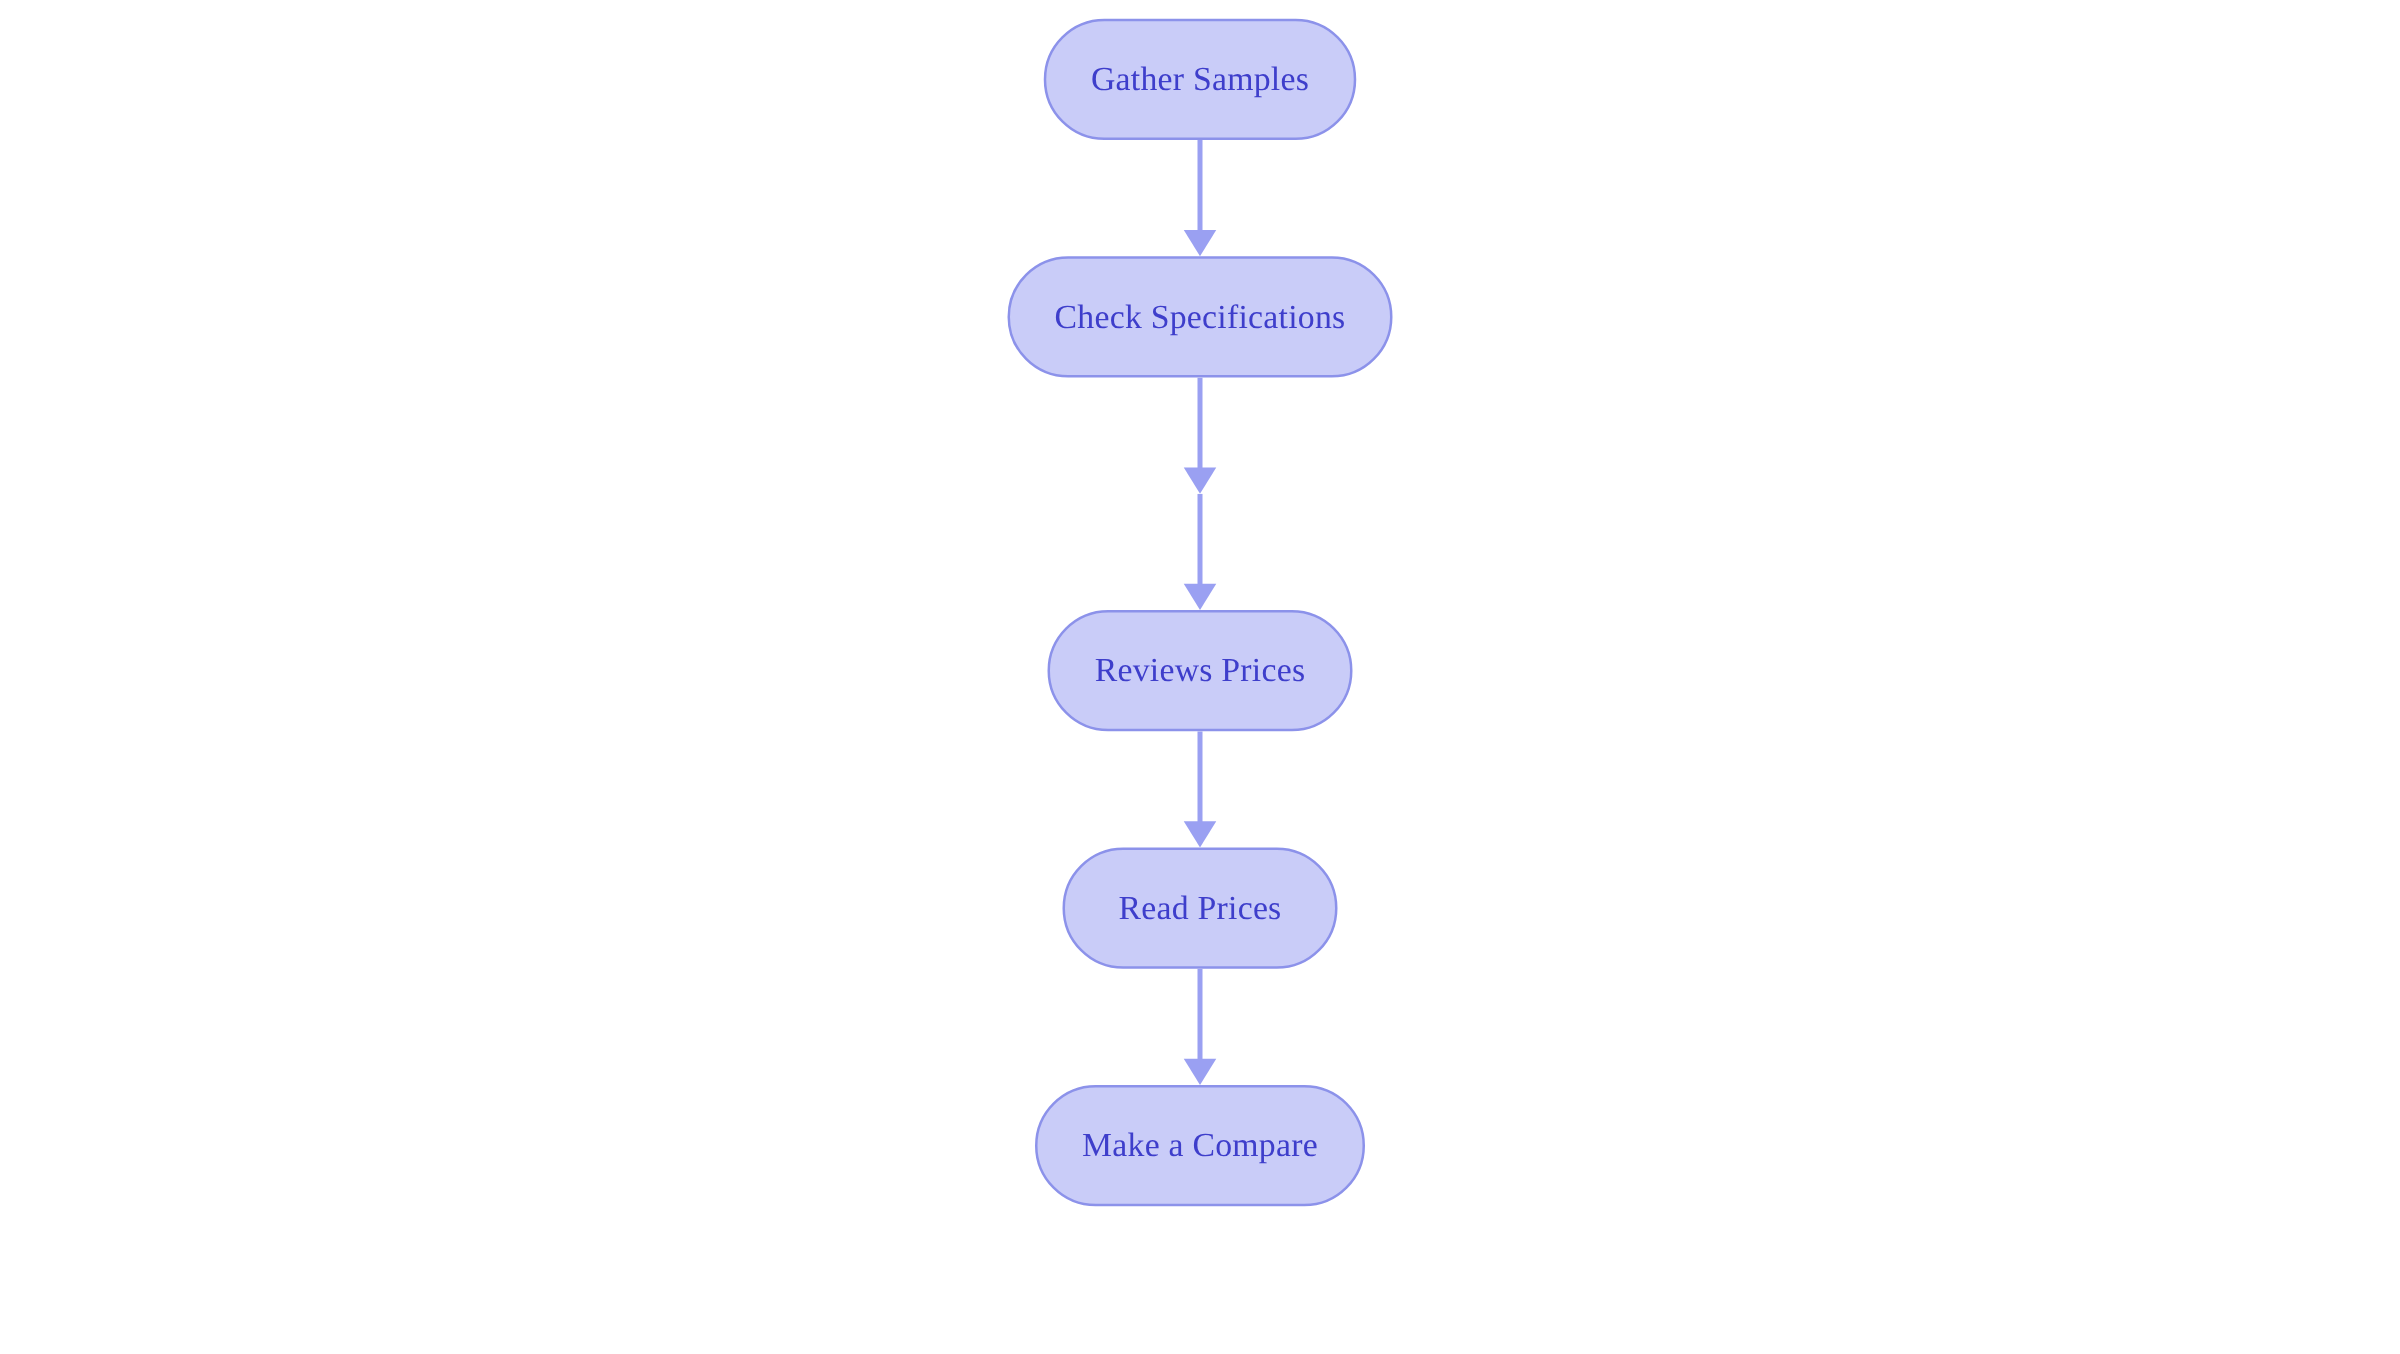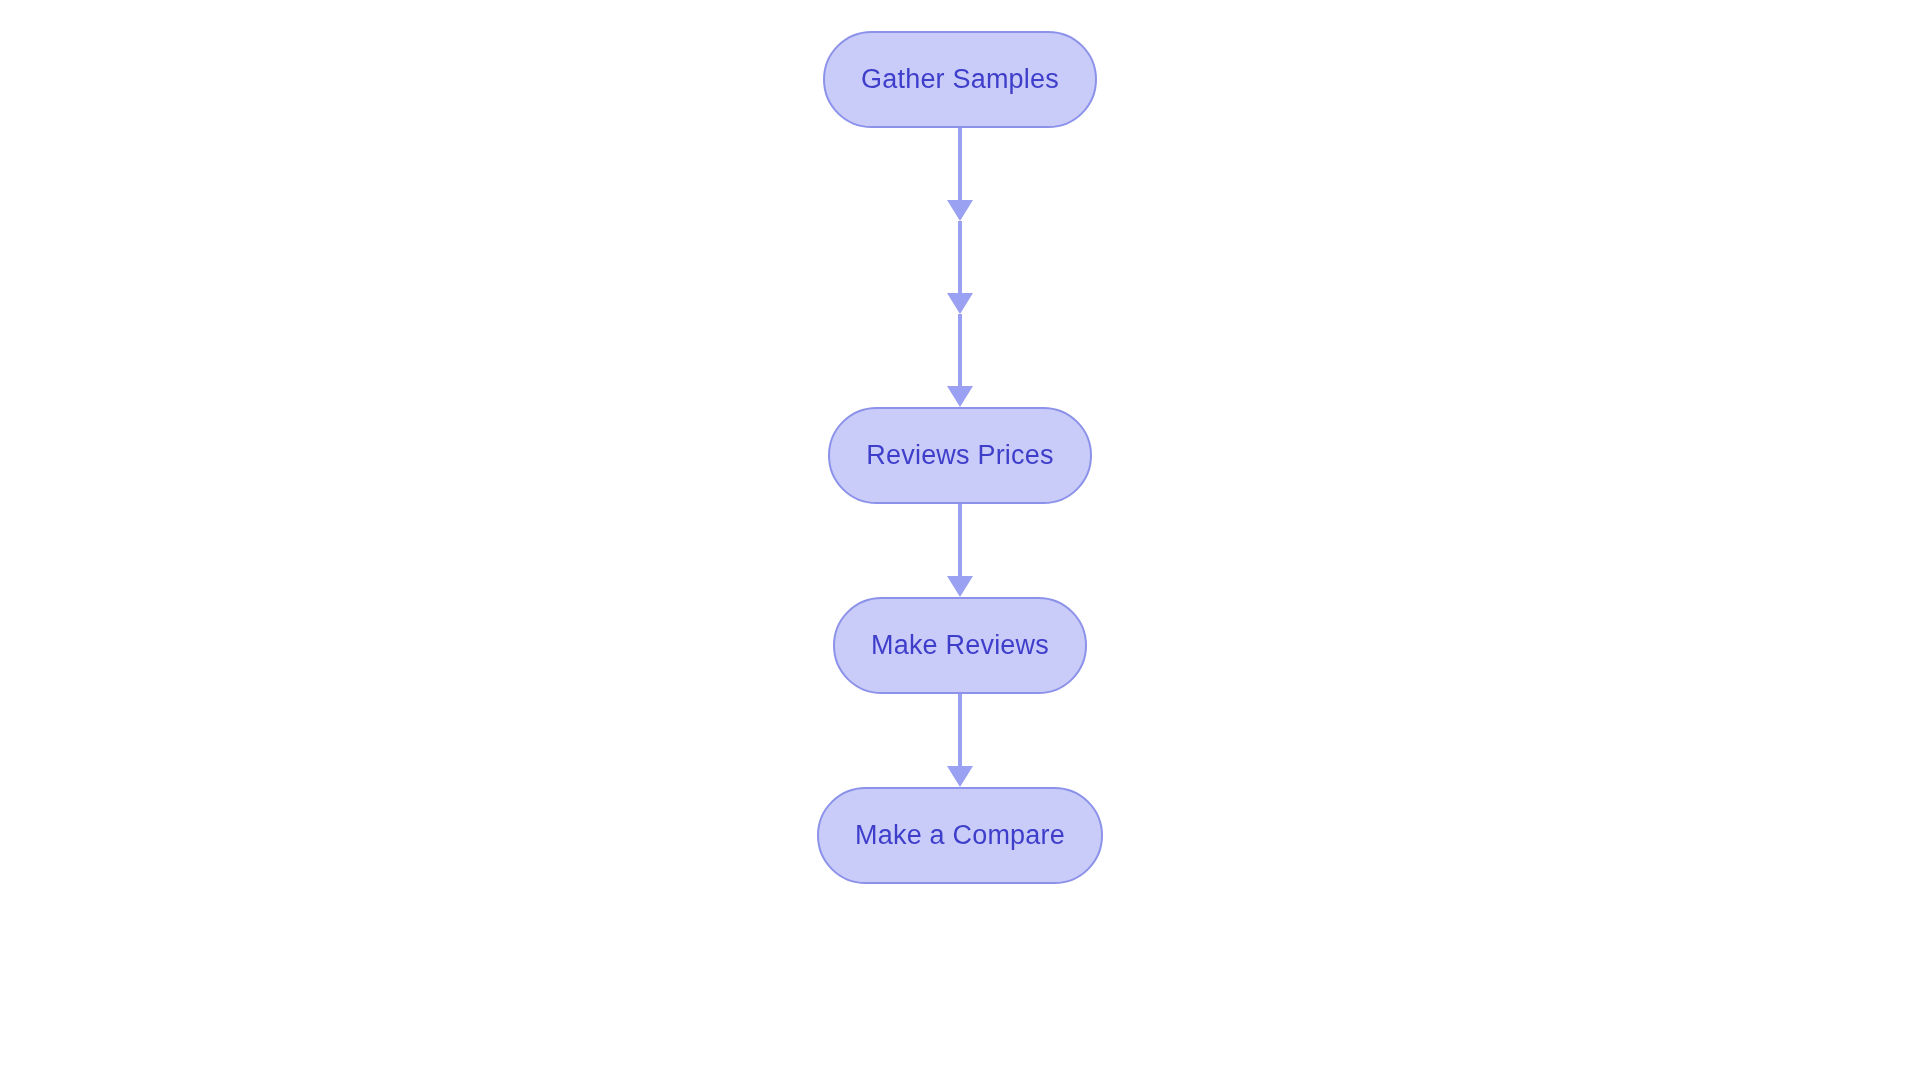--- a/index.html
+++ b/index.html
@@ -13,24 +13,25 @@
   body{
     width:1920px;height:1083px;
     background:var(--background);
     font-family:"Liberation Sans",sans-serif;
     overflow:hidden;
   }
   .canvas{
     position:relative;
     width:1920px;height:898px;
     box-sizing:border-box;
-    padding-top:31px;
+    padding-top:15px;
     display:flex;
     flex-direction:column;
     align-items:center;
+    font-family:Liberation Serif, serif;
   }
   .node{
     box-sizing:border-box;
     height:97px;
     min-width:220px;
     padding:0 36px;
     border:2px solid var(--node-border);
     background:var(--node-fill);
     border-radius:48.5px;
     display:flex;
@@ -59,20 +60,23 @@
 
   <div class="node">
     <span class="node-label">Gather Samples</span>
   </div>
 
   <svg class="arrow" width="28" height="93">
     <line x1="14" y1="0" x2="14" y2="75"></line>
     <polygon points="1,72 27,72 14,93"></polygon>
   </svg>
 
+  <div class="node">
+    <span class="node-label">Check Specifications</span>
+  </div>
 
   <svg class="arrow" width="28" height="93">
     <line x1="14" y1="0" x2="14" y2="75"></line>
     <polygon points="1,72 27,72 14,93"></polygon>
   </svg>
 
 
   <svg class="arrow" width="28" height="93">
     <line x1="14" y1="0" x2="14" y2="75"></line>
     <polygon points="1,72 27,72 14,93"></polygon>
@@ -81,21 +85,21 @@
   <div class="node">
     <span class="node-label">Reviews Prices</span>
   </div>
 
   <svg class="arrow" width="28" height="93">
     <line x1="14" y1="0" x2="14" y2="75"></line>
     <polygon points="1,72 27,72 14,93"></polygon>
   </svg>
 
   <div class="node">
-    <span class="node-label">Make Reviews</span>
+    <span class="node-label">Read Prices</span>
   </div>
 
   <svg class="arrow" width="28" height="93">
     <line x1="14" y1="0" x2="14" y2="75"></line>
     <polygon points="1,72 27,72 14,93"></polygon>
   </svg>
 
   <div class="node">
     <span class="node-label">Make a Compare</span>
   </div>

